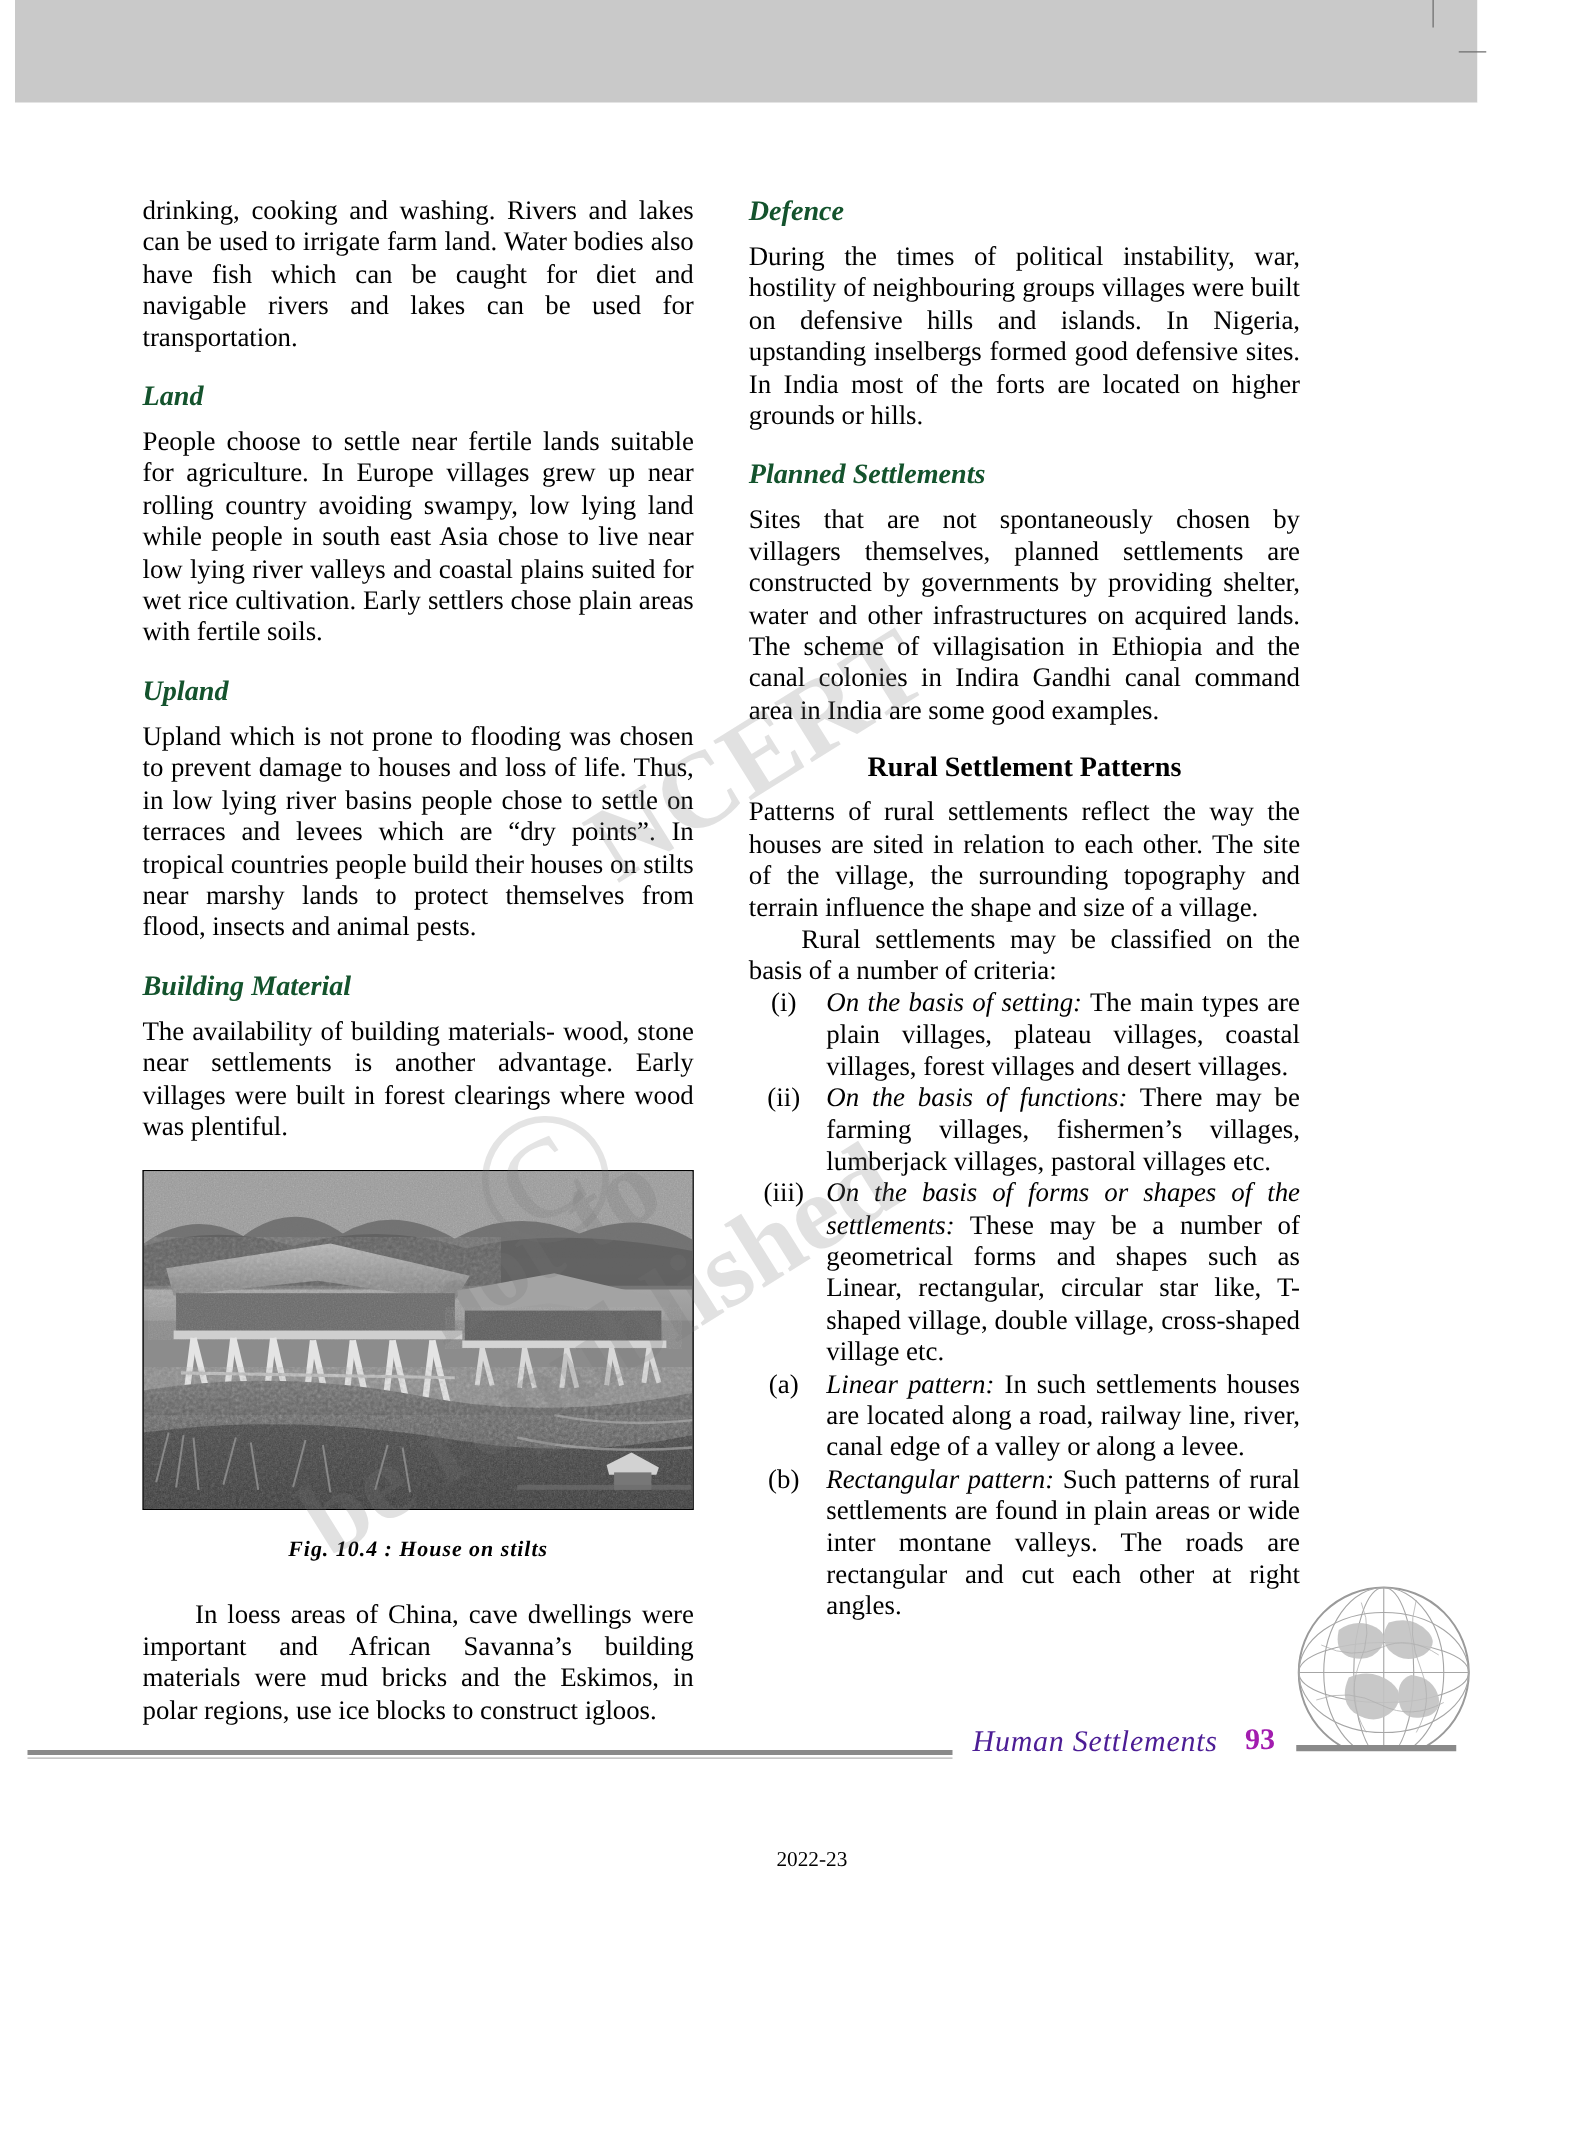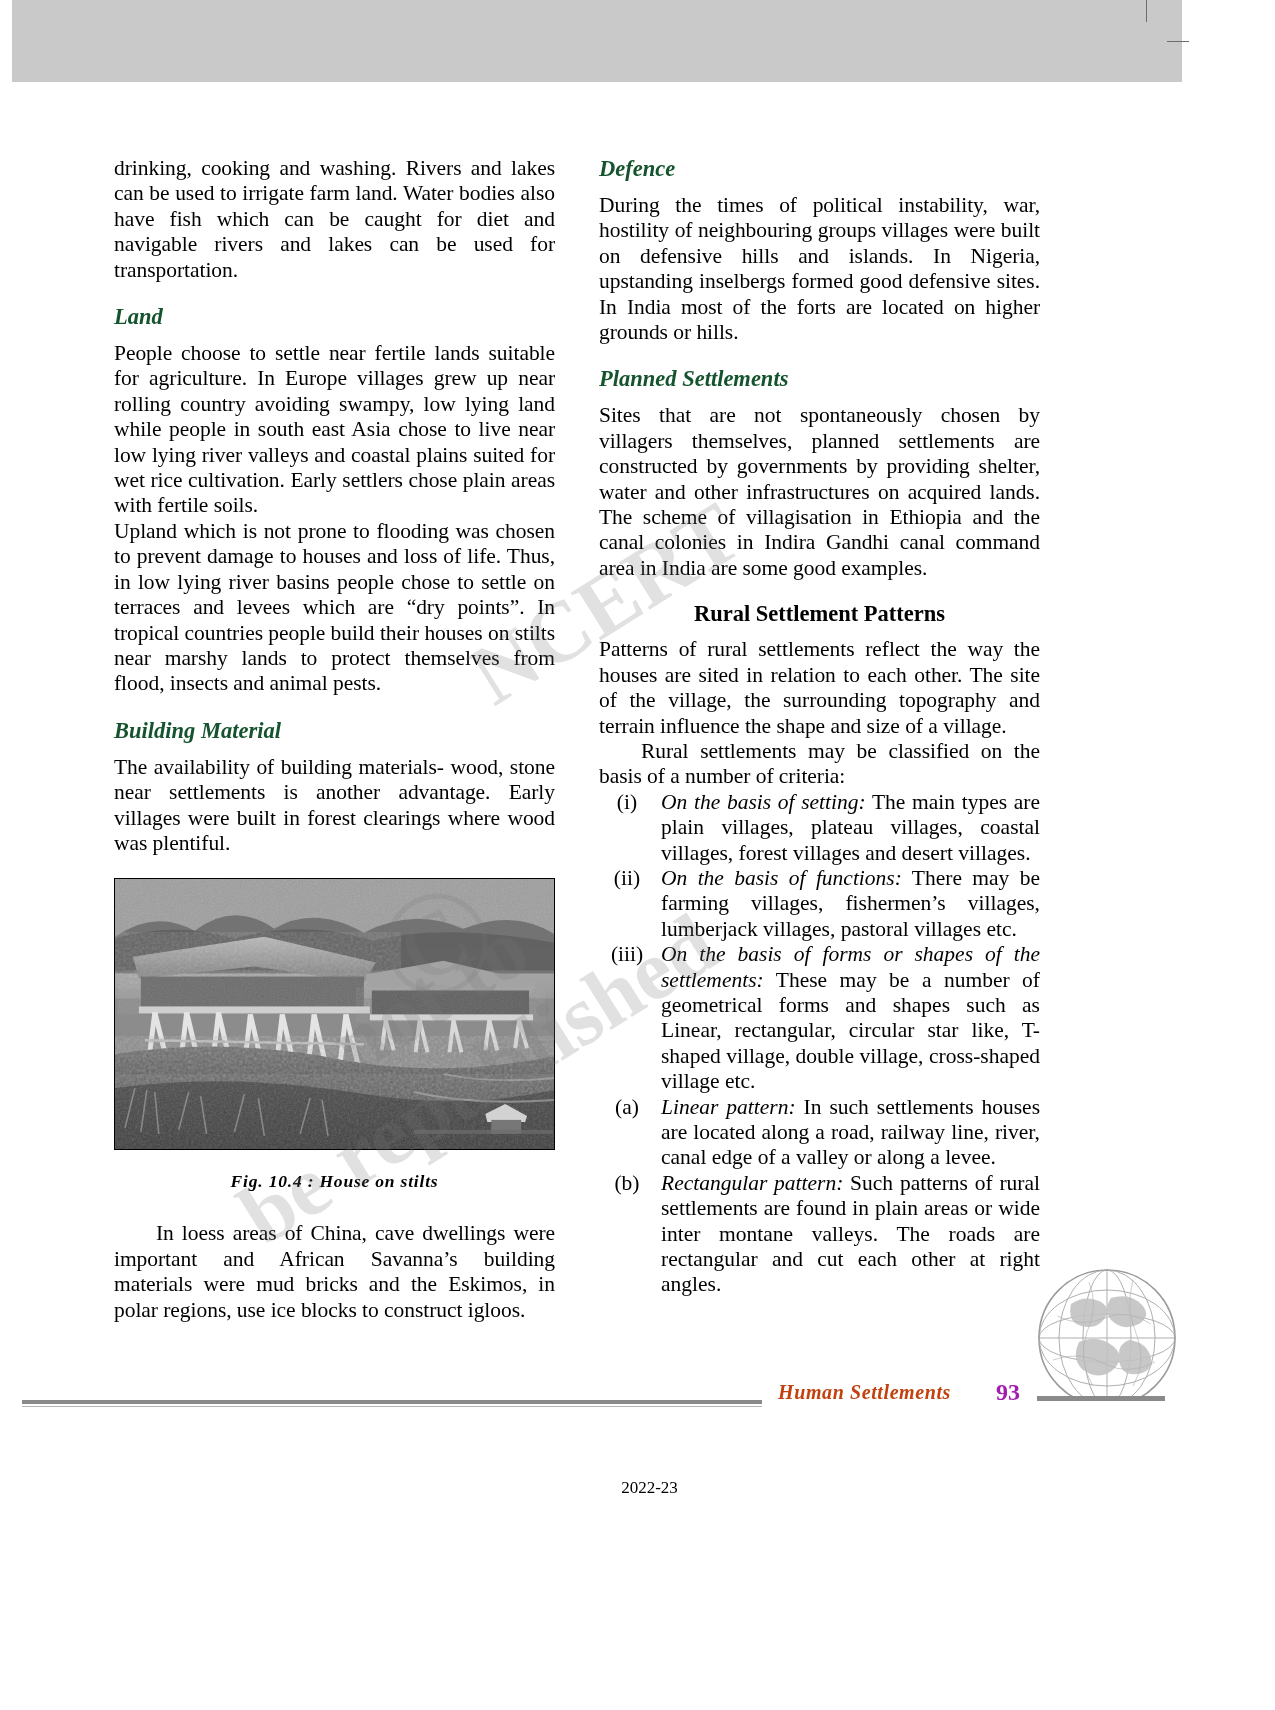--- a/index.html
+++ b/index.html
@@ -152,24 +152,24 @@
     left: 10px;
     top: 1406px;
     width: 740px;
     height: 1px;
     background: #b4b4b4;
   }
   .footer-title {
     position: absolute;
     left: 766px;
     top: 1381px;
-    font-size: 20px;
-    font-weight: bold;
+    font-size: 24px;
+    font-weight: normal;
     font-style: italic;
-    color: #c2410c;
+    color: #4c1d95;
     letter-spacing: 0.6px;
   }
   .footer-page {
     position: absolute;
     left: 984px;
     top: 1379px;
     font-size: 24px;
     font-weight: bold;
     color: #a21caf;
   }
@@ -253,20 +253,21 @@
 
   <div class="cols">
 
     <div class="col">
 
       <p class="body-text">drinking, cooking and washing. Rivers and lakes can be used to irrigate farm land. Water bodies also have fish which can be caught for diet and navigable rivers and lakes can be used for transportation.</p>
 
       <h3 class="h-sub">Land</h3>
       <p class="body-text">People choose to settle near fertile lands suitable for agriculture. In Europe villages grew up near rolling country avoiding swampy, low lying land while people in south east Asia chose to live near low lying river valleys and coastal plains suited for wet rice cultivation. Early settlers chose plain areas with fertile soils.</p>
 
+      <h3 class="h-sub">Upland</h3>
       <p class="body-text">Upland which is not prone to flooding was chosen to prevent damage to houses and loss of life. Thus, in low lying river basins people chose to settle on terraces and levees which are “dry points”. In tropical countries people build their houses on stilts near marshy lands to protect themselves from flood, insects and animal pests.</p>
 
       <h3 class="h-sub">Building Material</h3>
       <p class="body-text">The availability of building materials- wood, stone near settlements is another advantage. Early villages were built in forest clearings where wood was plentiful.</p>
 
       <div class="figure">
         <div class="photo">
           <svg class="photo-canvas" viewBox="0 0 441 272" preserveAspectRatio="none">
             <defs>
               <linearGradient id="sky" x1="0" y1="0" x2="0" y2="1">

